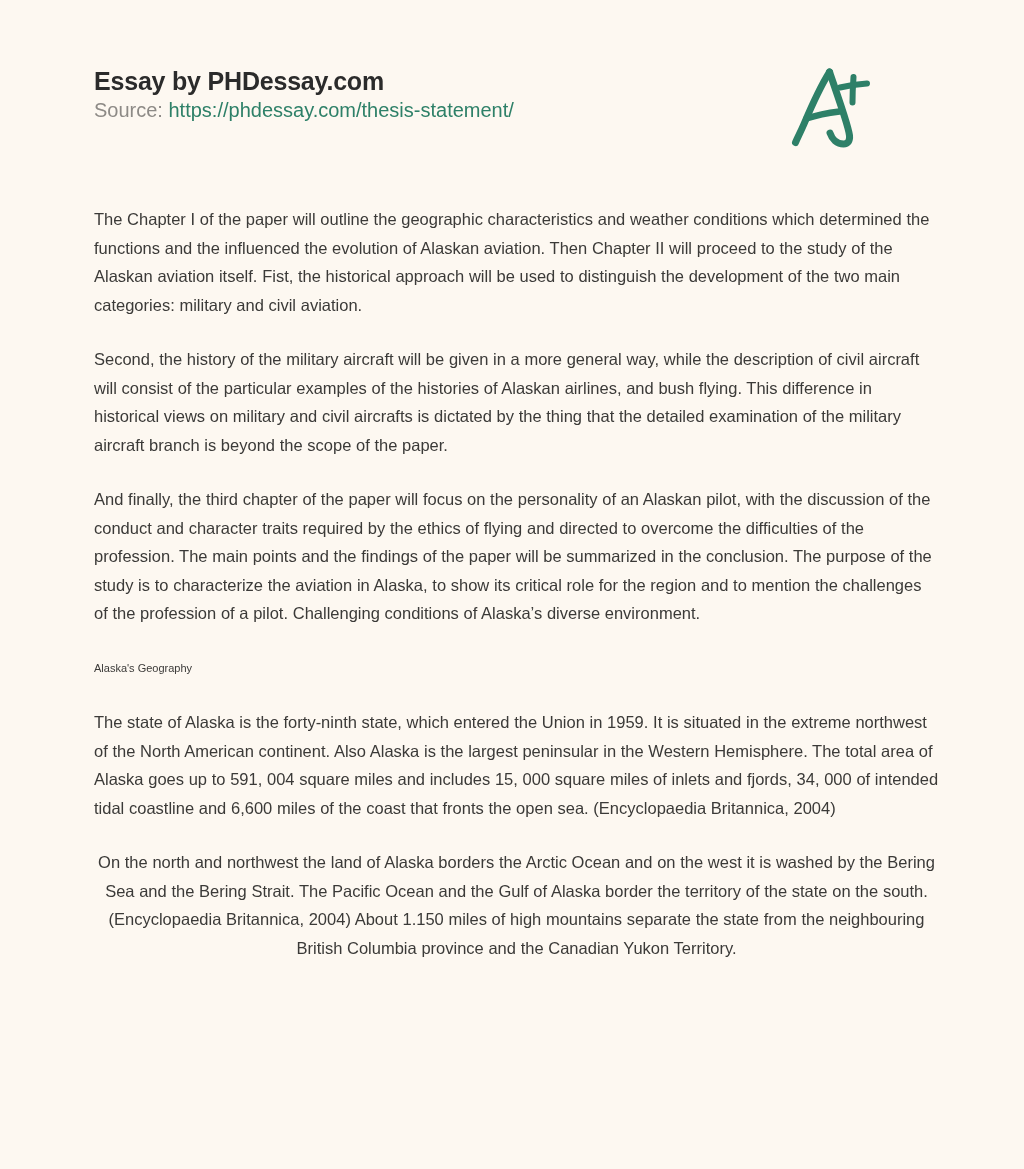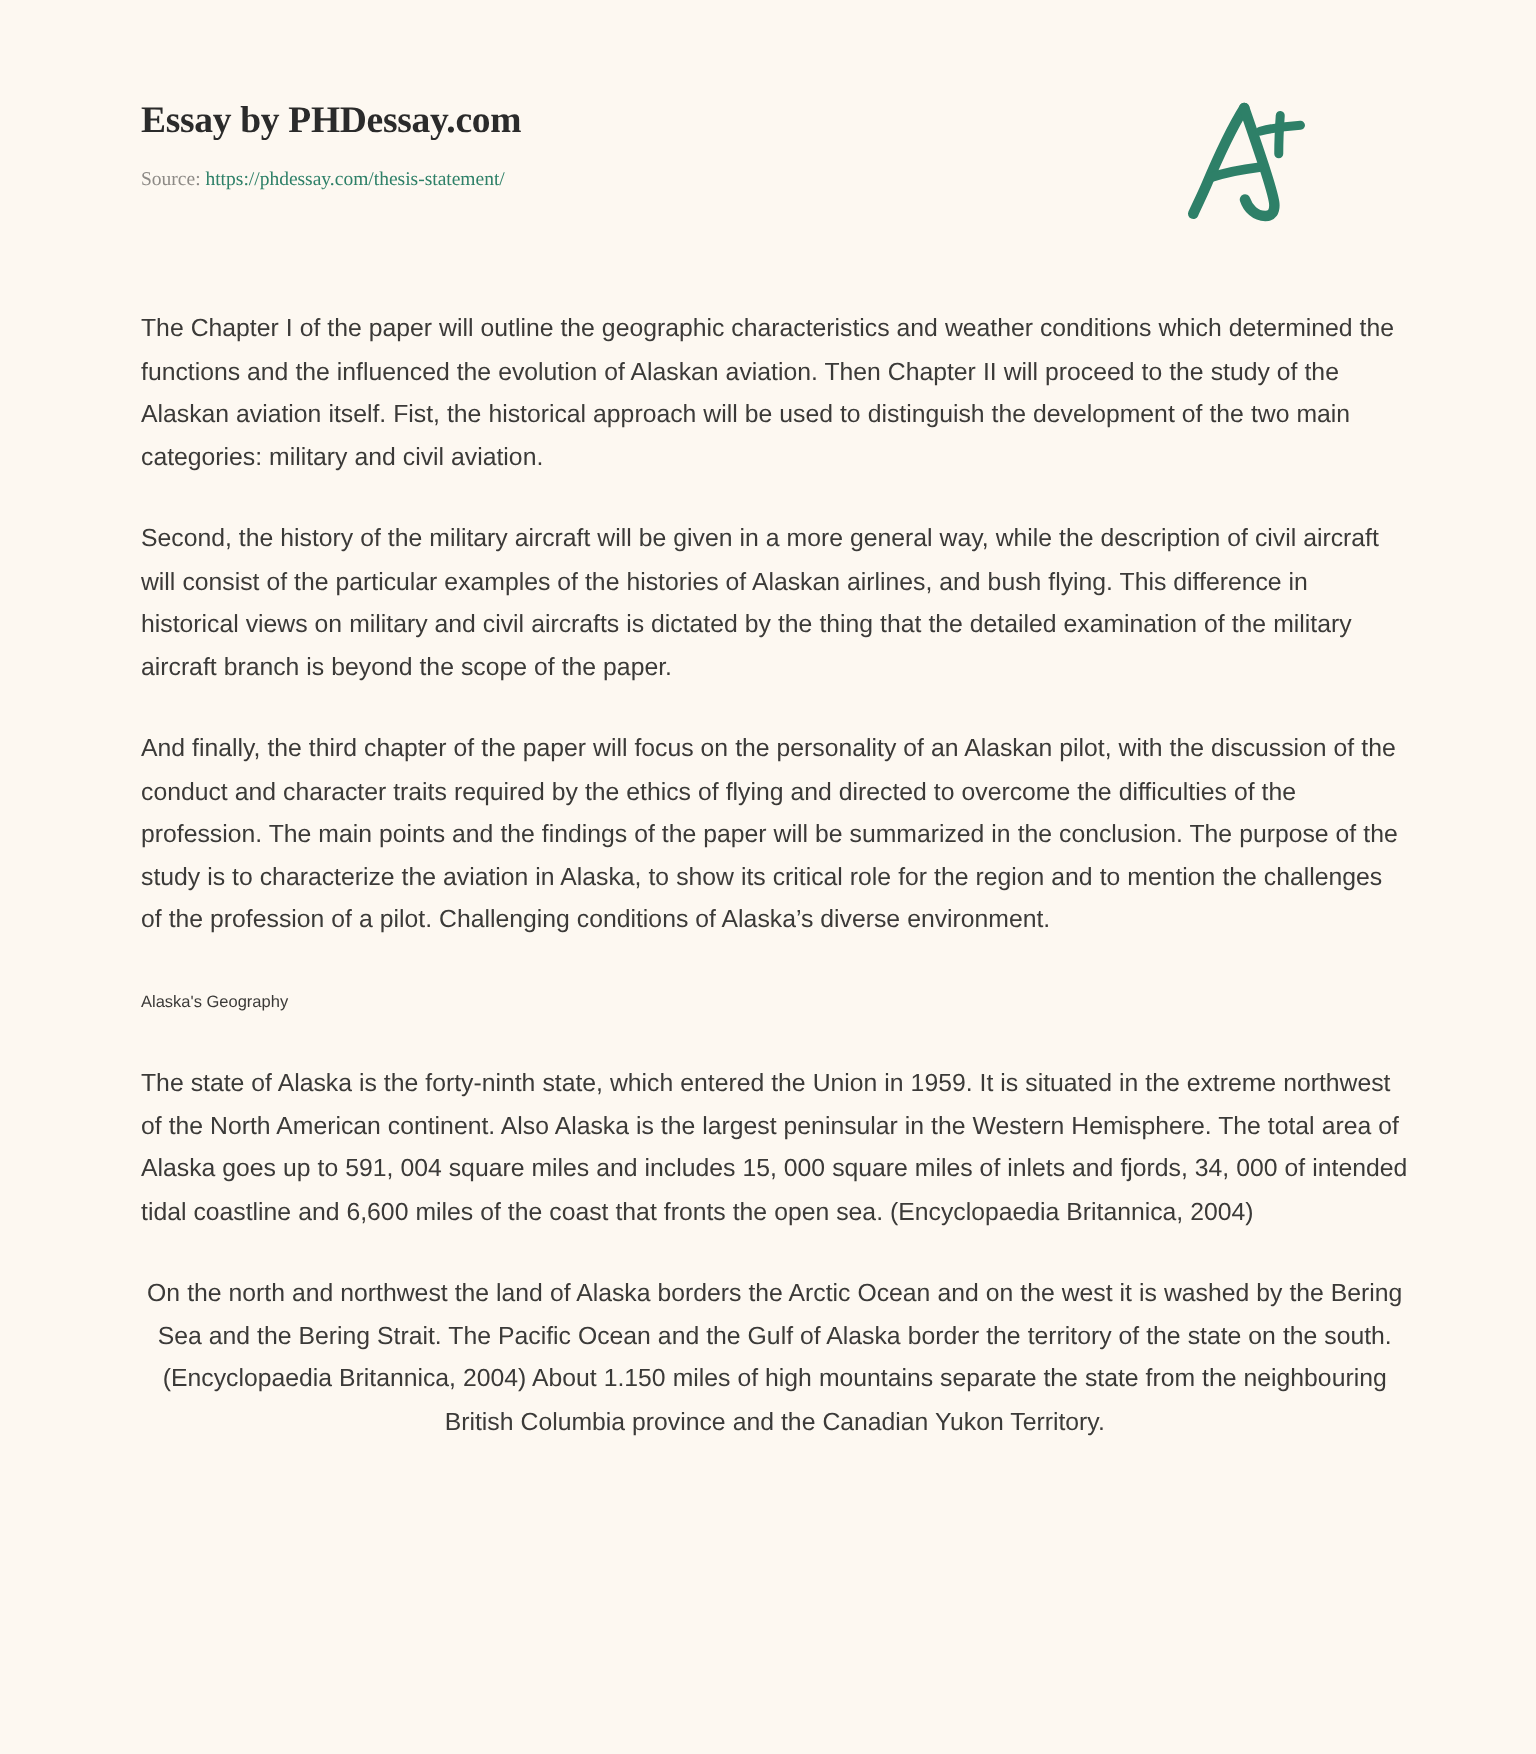--- a/index.html
+++ b/index.html
@@ -27,39 +27,38 @@
   .header {
     position: absolute;
     left: 0;
     top: 0;
     width: 1024px;
     padding: 66px 94px 0 94px;
     box-sizing: border-box;
     display: flex;
     align-items: flex-start;
     justify-content: space-between;
-    font-family: Liberation Serif, serif;
   }
 
   .header-left {
     display: block;
   }
 
   .brand-title {
     font-size: 25px;
     font-weight: 700;
     color: #2b2b2b;
     letter-spacing: -0.2px;
     line-height: 1.2;
     margin: 0;
   }
 
   .source-line {
-    margin-top: 15px;
-    font-size: 13px;
+    margin-top: 1px;
+    font-size: 20px;
     line-height: 1.3;
     color: #8d8a86;
     white-space: nowrap;
   }
 
   .source-label {
     color: #8d8a86;
   }
 
   .source-link {

